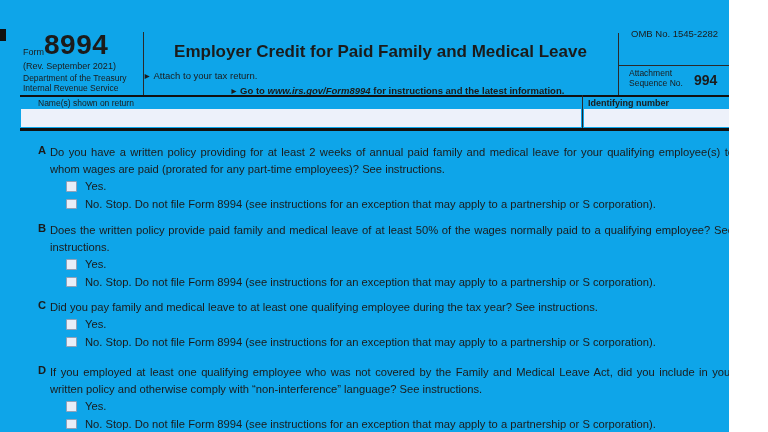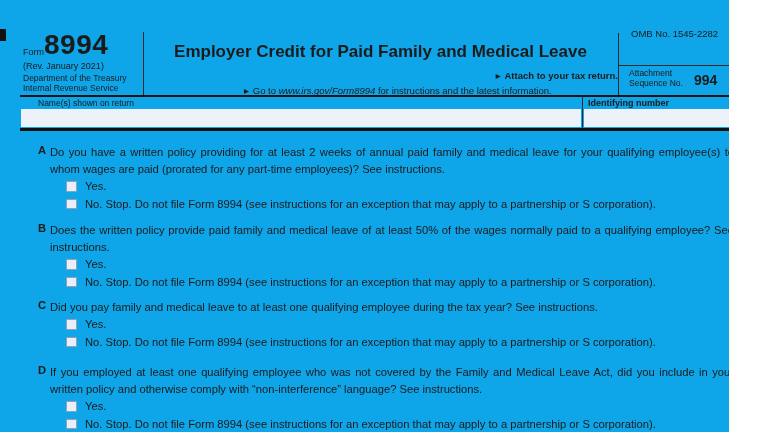--- a/index.html
+++ b/index.html
@@ -21,22 +21,22 @@
   
   .form-word { left: 23px; top: 47px; font-size: 9px; }
   .form-number { left: 44px; top: 29px; font-size: 28px; font-weight: bold; letter-spacing: 0.5px; }
   .revision { left: 23px; top: 61px; font-size: 9px; }
   .dept1 { left: 23px; top: 73px; font-size: 8.5px; }
   .dept2 { left: 23px; top: 83px; font-size: 8.5px; }
 
   
   .hdr-center { left: 143px; top: 8px; width: 475px; height: 95px; }
   .form-title { position: absolute; left: 0; right: 0; top: 34px; text-align: center; font-size: 17px; font-weight: bold; }
-  .attach-line { position: absolute; left: 0; right: 0; top: 62px; text-align: right; font-size: 9.5px; font-weight: bold; }
-  .goto-line { position: absolute; left: 0; right: 0; top: 77px; text-align: center; font-size: 9.5px; font-weight: normal; margin-left: 33px; }
+  .attach-line { position: absolute; left: 0; right: 0; top: 62px; text-align: left; font-size: 9.5px; font-weight: normal; }
+  .goto-line { position: absolute; left: 0; right: 0; top: 77px; text-align: center; font-size: 9.5px; font-weight: bold; margin-left: 33px; }
   .goto-line i { font-style: italic; }
   .arrow { font-size: 8.5px; padding-right: 2px; }
 
   
   .omb { left: 631px; top: 28px; font-size: 9.5px; }
   .attach-label { left: 629px; top: 69px; font-size: 8.5px; line-height: 9.5px; }
   .seq-number { left: 694px; top: 72px; font-size: 14px; font-weight: bold; }
 
   
   .vline { background: #2a2a2a; width: 1px; }
@@ -71,21 +71,21 @@
 </style>
 </head>
 <body>
 
 <div class="page">
 
   <div class="abs corner-mark"></div>
 
   <span class="abs form-word">Form</span>
   <span class="abs form-number">8994</span>
-  <span class="abs revision">(Rev. January 2021)</span>
+  <span class="abs revision">(Rev. September 2021)</span>
   <span class="abs dept1">Department of the Treasury</span>
   <span class="abs dept2">Internal Revenue Service</span>
 
   <div class="abs hdr-center">
     <div class="form-title">Employer Credit for Paid Family and Medical Leave</div>
     <div class="attach-line">
       <span class="arrow">►</span><span>Attach to your tax return.</span>
     </div>
     <div class="goto-line">
       <span class="arrow">►</span><span>Go to</span>&nbsp;<i>www.irs.gov/Form8994</i>&nbsp;<span>for instructions and the latest information.</span>

